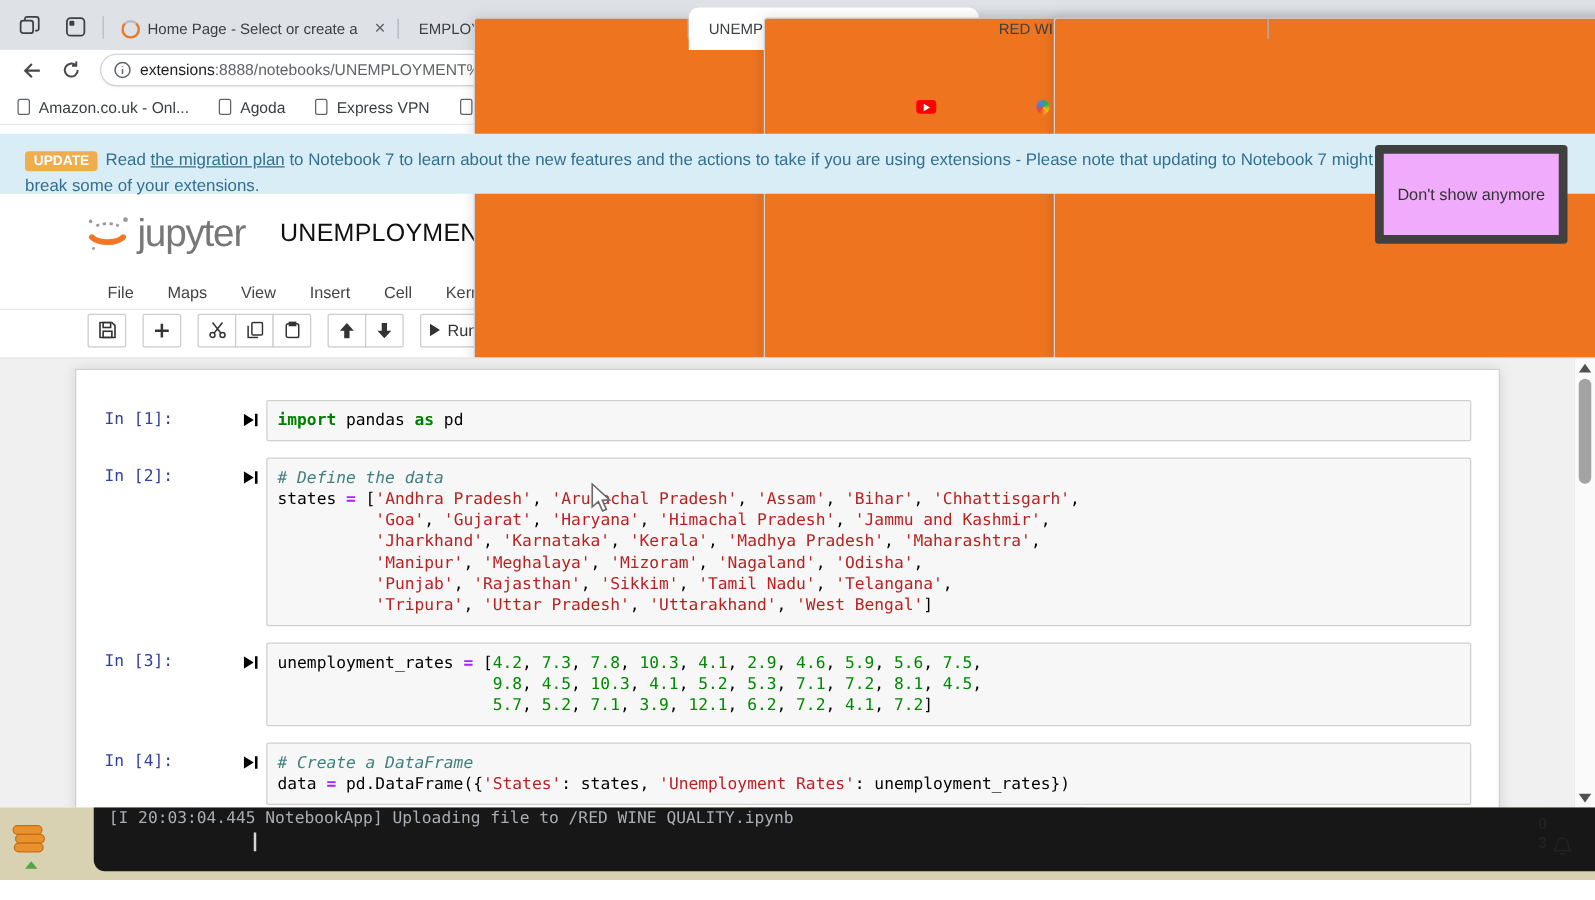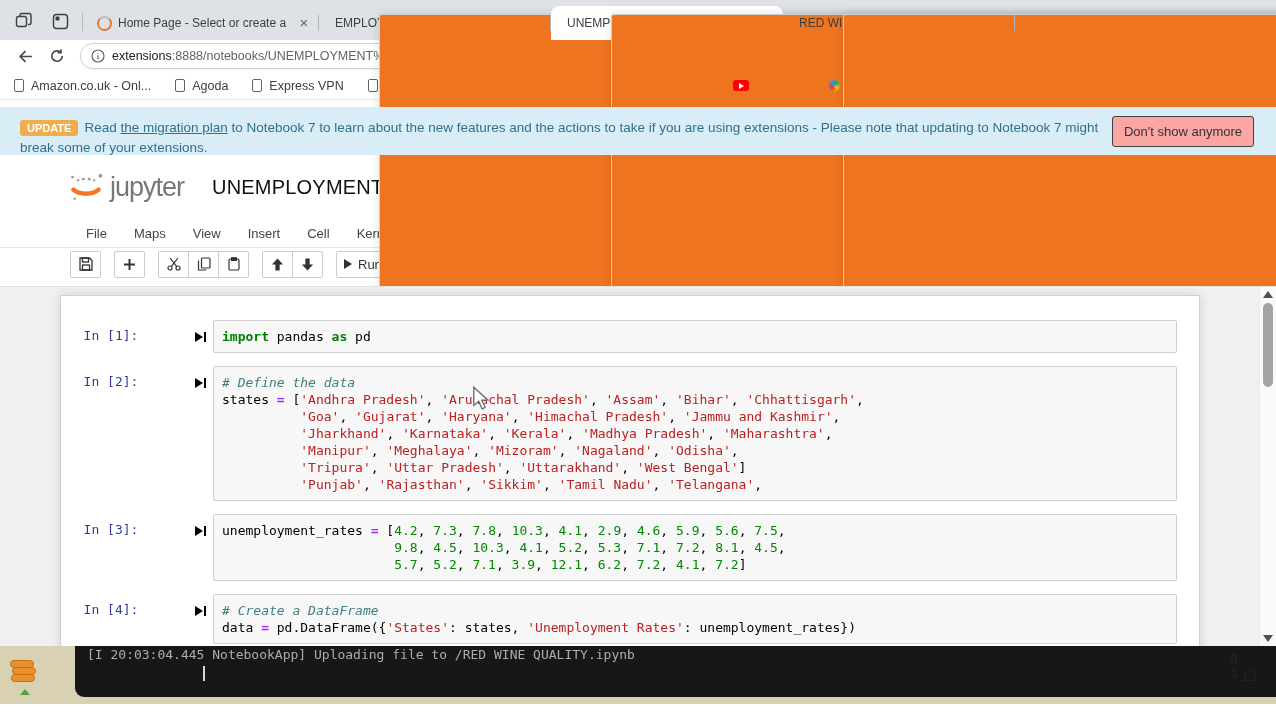--- a/index.html
+++ b/index.html
@@ -50,25 +50,25 @@
   .bmicon.maps { width:11px; height:11px; background:conic-gradient(#4285f4,#34a853,#fbbc04,#ea4335,#4285f4); border-radius:50% 50% 50% 0; transform:rotate(-45deg); }
   .bmicon.badge { width:13px; height:13px; border-radius:50%; background:radial-gradient(circle at 50% 50%, #fff 0 2px, #3d85c8 3px); }
   .bm-chevron { margin-left:auto; font-size:16px; color:#3c4043; }
 
   .whitegap { height:7px; background:#fff; }
 
   
   .banner { height:48px; background:#d9edf7; padding:11px 150px 0 20px; position:relative; font-size:13.5px; color:#31708f; line-height:19px; }
   .badge { background:#f0ad4e; color:#fff; font-weight:bold; font-size:11px; padding:2px 7px; border-radius:3px; margin-right:6px; }
   .banner .mlink { color:#31708f; text-decoration:underline; cursor:pointer; }
-  .dismiss { position:absolute; right:22px; top:9px; background:#fca5a5; border:1px solid #404040; border-radius:3px; padding:5px 11px; font-size:13px; color:#333; }
+  .dismiss { position:absolute; right:22px; top:9px; background:#f0abfc; border:7px solid #404040; border-radius:3px; padding:23px 11px; font-size:13px; color:#333; }
 
   
   .nbheader { height:64px; background:#fff; display:flex; align-items:center; padding:0 70px 0 66px; }
-  .logotext { font-size:27px; color:#777; margin-left:4px; letter-spacing:-1px; }
+  .logotext { font-size:31px; color:#777; margin-left:4px; letter-spacing:-1px; }
   .nbtitle { margin-left:28px; font-size:20px; color:#111; letter-spacing:.2px; }
   .checkpoint { margin-left:12px; font-size:13px; color:#222; }
   .autosaved { margin-left:10px; font-size:13px; color:#222; }
   .pyicon { margin-left:auto; }
   .logout { margin-left:24px; border:1px solid #ccc; border-radius:3px; padding:6px 13px; font-size:13px; color:#333; background:#fff; }
 
   
   .menubar { height:29px; background:#fff; border-bottom:1px solid #e7e7e7; display:flex; align-items:center; padding:0 72px 0 80px; font-size:13px; color:#444; }
   .menu-item { padding:0 6px; margin-right:15px; }
   .menu-right { margin-left:auto; display:flex; align-items:center; gap:13px; }
@@ -435,22 +435,22 @@
           <div class="runmark"><svg width="12" height="12" viewBox="0 0 12 12">
               <polygon points="0,1 8,6 0,11" fill="#000"></polygon>
               <rect x="9" y="1" width="2" height="10" fill="#000"></rect>
             </svg></div>
           <div class="input">
             <div class="cline"><span class="tk c"># Define the data</span></div>
             <div class="cline"><span class="tk p">states </span><span class="tk o">=</span><span class="tk p"> [</span><span class="tk s">'Andhra Pradesh'</span><span class="tk p">, </span><span class="tk s">'Arunachal Pradesh'</span><span class="tk p">, </span><span class="tk s">'Assam'</span><span class="tk p">, </span><span class="tk s">'Bihar'</span><span class="tk p">, </span><span class="tk s">'Chhattisgarh'</span><span class="tk p">,</span></div>
             <div class="cline"><span class="tk p">          </span><span class="tk s">'Goa'</span><span class="tk p">, </span><span class="tk s">'Gujarat'</span><span class="tk p">, </span><span class="tk s">'Haryana'</span><span class="tk p">, </span><span class="tk s">'Himachal Pradesh'</span><span class="tk p">, </span><span class="tk s">'Jammu and Kashmir'</span><span class="tk p">,</span></div>
             <div class="cline"><span class="tk p">          </span><span class="tk s">'Jharkhand'</span><span class="tk p">, </span><span class="tk s">'Karnataka'</span><span class="tk p">, </span><span class="tk s">'Kerala'</span><span class="tk p">, </span><span class="tk s">'Madhya Pradesh'</span><span class="tk p">, </span><span class="tk s">'Maharashtra'</span><span class="tk p">,</span></div>
             <div class="cline"><span class="tk p">          </span><span class="tk s">'Manipur'</span><span class="tk p">, </span><span class="tk s">'Meghalaya'</span><span class="tk p">, </span><span class="tk s">'Mizoram'</span><span class="tk p">, </span><span class="tk s">'Nagaland'</span><span class="tk p">, </span><span class="tk s">'Odisha'</span><span class="tk p">,</span></div>
+            <div class="cline"><span class="tk p">          </span><span class="tk s">'Punjab'</span><span class="tk p">, </span><span class="tk s">'Rajasthan'</span><span class="tk p">, </span><span class="tk s">'Sikkim'</span><span class="tk p">, </span><span class="tk s">'Tamil Nadu'</span><span class="tk p">, </span><span class="tk s">'Telangana'</span><span class="tk p">,</span></div>
             <div class="cline"><span class="tk p">          </span><span class="tk s">'Tripura'</span><span class="tk p">, </span><span class="tk s">'Uttar Pradesh'</span><span class="tk p">, </span><span class="tk s">'Uttarakhand'</span><span class="tk p">, </span><span class="tk s">'West Bengal'</span><span class="tk p">]</span></div>
-            <div class="cline"><span class="tk p">          </span><span class="tk s">'Punjab'</span><span class="tk p">, </span><span class="tk s">'Rajasthan'</span><span class="tk p">, </span><span class="tk s">'Sikkim'</span><span class="tk p">, </span><span class="tk s">'Tamil Nadu'</span><span class="tk p">, </span><span class="tk s">'Telangana'</span><span class="tk p">,</span></div>
           </div>
         </div>
         <div class="cell">
           <div class="prompt">In [3]:</div>
           <div class="runmark"><svg width="12" height="12" viewBox="0 0 12 12">
               <polygon points="0,1 8,6 0,11" fill="#000"></polygon>
               <rect x="9" y="1" width="2" height="10" fill="#000"></rect>
             </svg></div>
           <div class="input">
             <div class="cline"><span class="tk p">unemployment_rates </span><span class="tk o">=</span><span class="tk p"> [</span><span class="tk n">4.2</span><span class="tk p">, </span><span class="tk n">7.3</span><span class="tk p">, </span><span class="tk n">7.8</span><span class="tk p">, </span><span class="tk n">10.3</span><span class="tk p">, </span><span class="tk n">4.1</span><span class="tk p">, </span><span class="tk n">2.9</span><span class="tk p">, </span><span class="tk n">4.6</span><span class="tk p">, </span><span class="tk n">5.9</span><span class="tk p">, </span><span class="tk n">5.6</span><span class="tk p">, </span><span class="tk n">7.5</span><span class="tk p">,</span></div>

